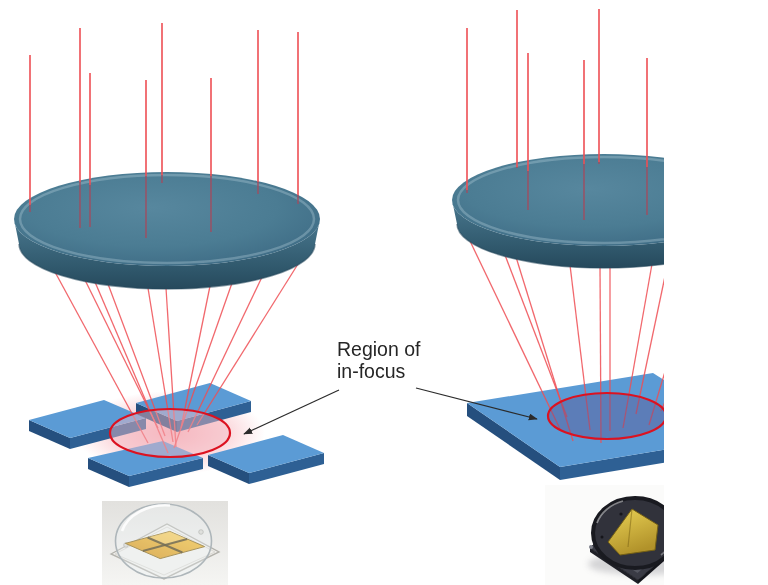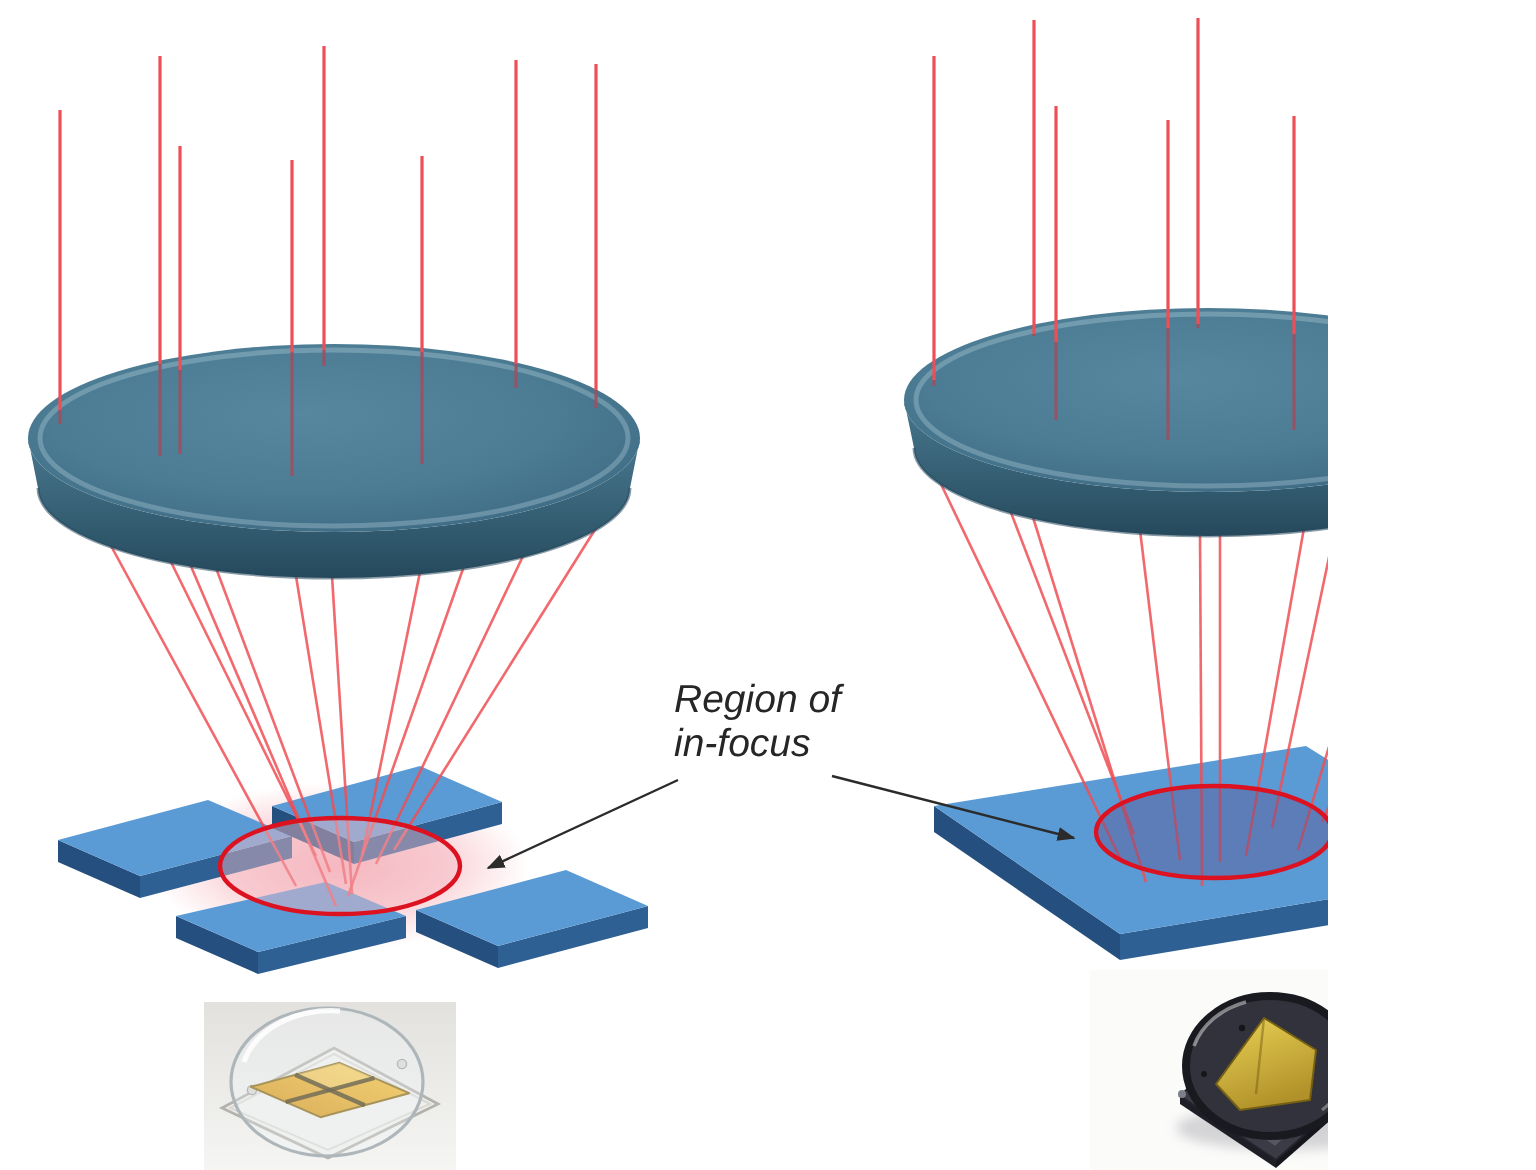--- a/index.html
+++ b/index.html
@@ -1,17 +1,17 @@
 <!DOCTYPE html>
 <html style="--background: #ffffff; --ray: #ee4e54; --ray-dim: #9d4f62; --lens-top-light: #57879e; --lens-top: #4b7c93; --lens-top-dark: #3a6680; --lens-rim: #49788f; --lens-rim-dark: #30586c; --lens-edge: #26495c; --plate-top: #5b9bd5; --plate-front: #2e6094; --plate-side: #254f7e; --focus-ring: #dc1220; --focus-glow: #f6b0b8; --wash-left: rgba(245,188,198,0.45); --wash-right: rgba(96,80,140,0.40); --annotation-text: #262626; --arrow: #2b2b2b; --photo-left-bg-top: #e2e1de; --photo-left-bg-bottom: #f5f5f3; --photo-right-bg: #fbfbfa; --ceramic: #f0efec; --die-gold-light: #f6c33a; --die-gold-dark: #d18f17; --package-dark: #3a3b45; --package-bevel: #545660; --die-yellow-light: #ead255; --die-yellow-dark: #b1922a;"><head>
 <meta charset="utf-8">
 <style>
   html,body{margin:0;padding:0;background:#fff;}
   .stage{position:relative;width:664px;height:585px;background:var(--background,#fff);overflow:hidden;
-         font-family:"Liberation Sans", sans-serif;font-style:italic;}
+         font-family:"Liberation Sans", sans-serif;}
   svg{display:block;}
   .ray{stroke:var(--ray,#ee4e54);stroke-width:1.6;fill:none;}
   .ray-below{stroke:var(--ray,#ee4e54);stroke-width:1.3;opacity:.85;fill:none;}
   .ray-dim{stroke:var(--ray-dim,#9d4f62);stroke-width:1.6;opacity:.9;fill:none;}
   .lens-top{fill:url(#lensTopG);}
   .lens-rim{fill:url(#lensRimG);}
   .plate-top{fill:var(--plate-top,#5b9bd5);}
   .plate-front{fill:var(--plate-front,#2e6094);}
   .plate-side{fill:var(--plate-side,#254f7e);}
   .focus-ring-left{fill:var(--wash-left,rgba(245,188,198,0.45));stroke:var(--focus-ring,#dc1220);stroke-width:2.2;}

